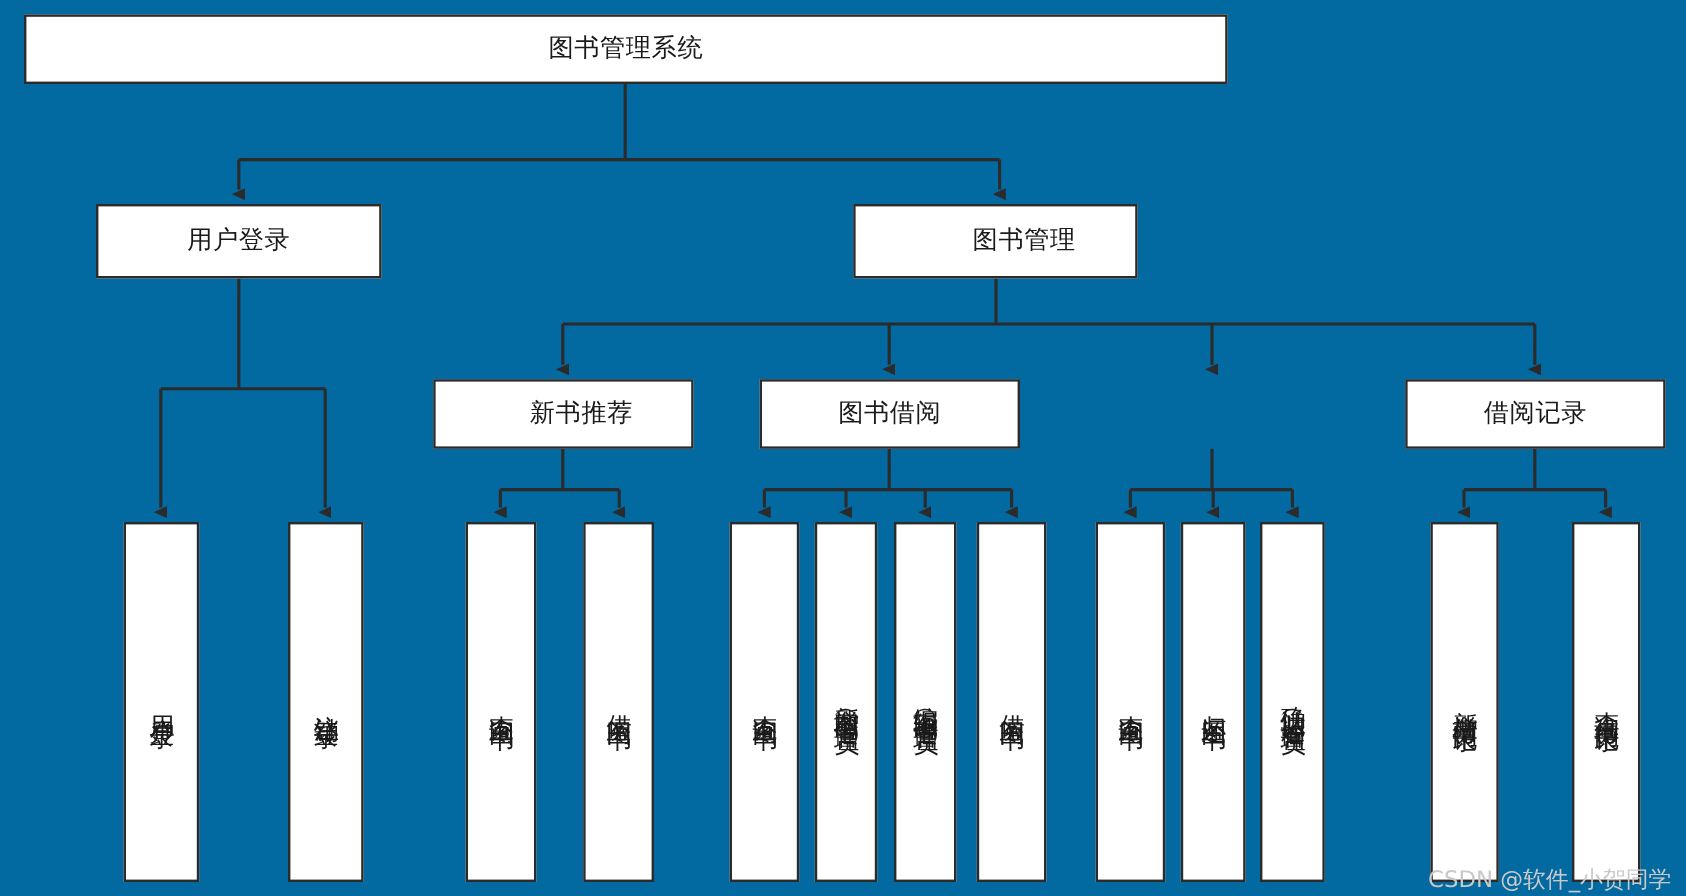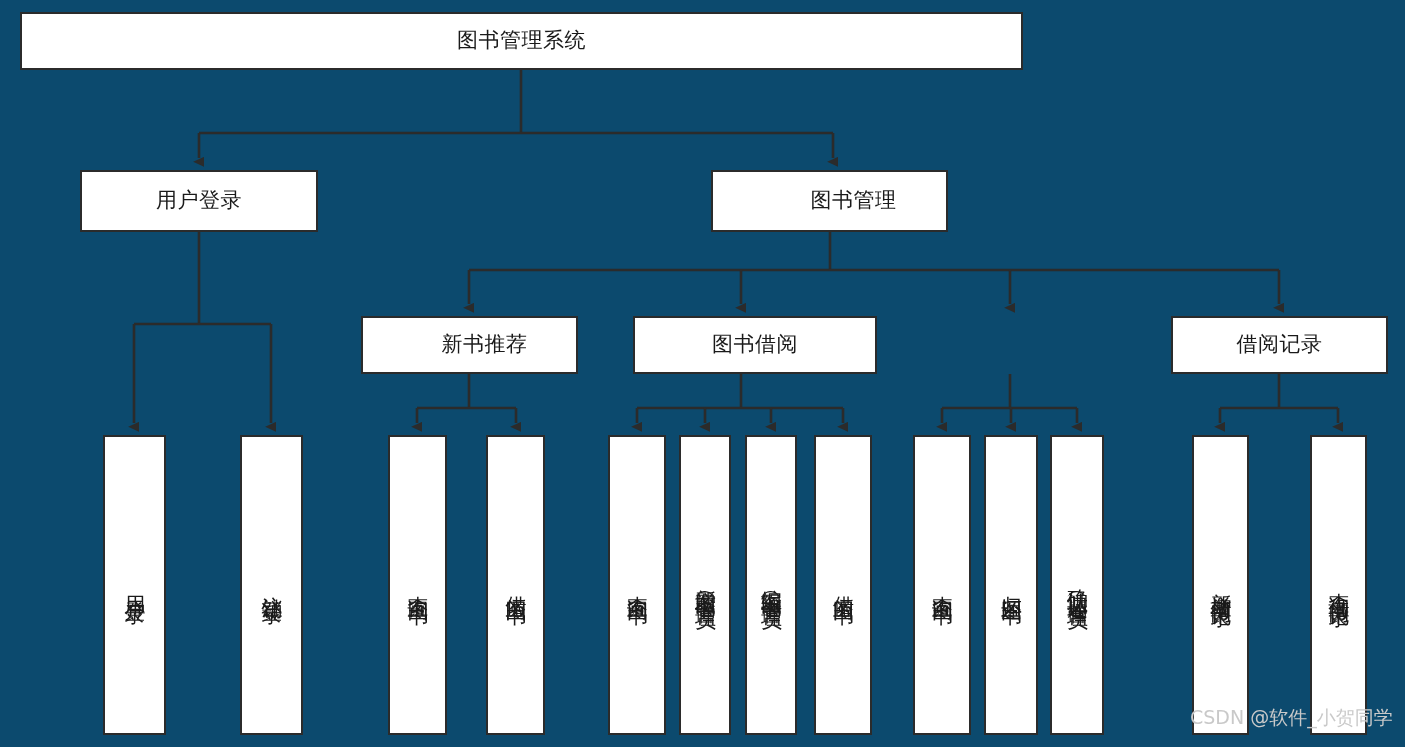--- a/index.html
+++ b/index.html
@@ -4,21 +4,21 @@
 <style>
   html, body {
     margin: 0;
     padding: 0;
     background: #ffffff;
   }
   #canvas {
     position: relative;
     width: 1405px;
     height: 747px;
-    background: #0c4a6e;
+    background: #0369a1;
     font-family: "DejaVu Sans", "Liberation Sans", sans-serif;
     overflow: hidden;
   }
   svg.edges {
     position: absolute;
     left: 0; top: 0;
     width: 1405px;
     height: 747px;
     pointer-events: none;
   }
@@ -52,20 +52,21 @@
     letter-spacing: 3px;
     line-height: 1;
     white-space: nowrap;
   }
   .watermark {
     position: absolute;
     color: #c9c9c9;
     font-size: 19px;
     white-space: nowrap;
     user-select: none;
+    margin-top: 15px;
   }
 </style>
 </head>
 <body>
 
 <div id="canvas">
 
   <svg class="edges" viewBox="0 0 1405 747" xmlns="http://www.w3.org/2000/svg">
     <defs>
       <marker id="arw" markerWidth="10" markerHeight="11" refX="1.2" refY="5.2" orient="auto" markerUnits="userSpaceOnUse">
@@ -123,21 +124,21 @@
   <div class="node h" style="left:80px; top:170px; width:238px; height:62px;">
     <span class="label">用户登录</span>
   </div>
   <div class="node h" style="left:711px; top:170px; width:237px; height:62px;padding-left:48px;">
     <span class="label">图书管理</span>
   </div>
 
   <div class="node h" style="left:361px; top:316px; width:217px; height:58px;padding-left:30px;">
     <span class="label">新书推荐</span>
   </div>
-  <div class="node h" style="left:633px; top:316px; width:244px; height:58px;">
+  <div class="node h" style="left:633px; top:316px; width:217px; height:58px;">
     <span class="label">图书借阅</span>
   </div>
   <div class="node h" style="left:1171px; top:316px; width:217px; height:58px;">
     <span class="label">借阅记录</span>
   </div>
 
   <div class="node v" style="left:103px; top:435px; width:63px; height:300px;">
     <span class="label">用户登录</span>
   </div>
   <div class="node v" style="left:240px; top:435px; width:63px; height:300px;">

